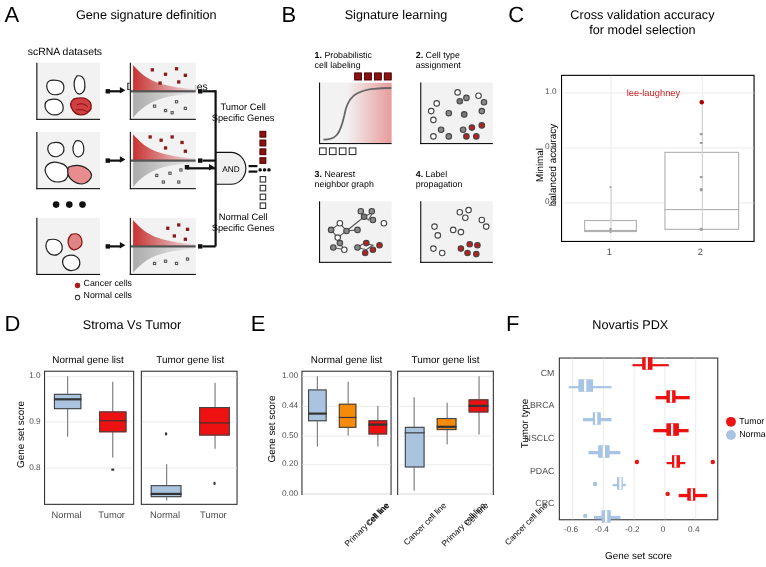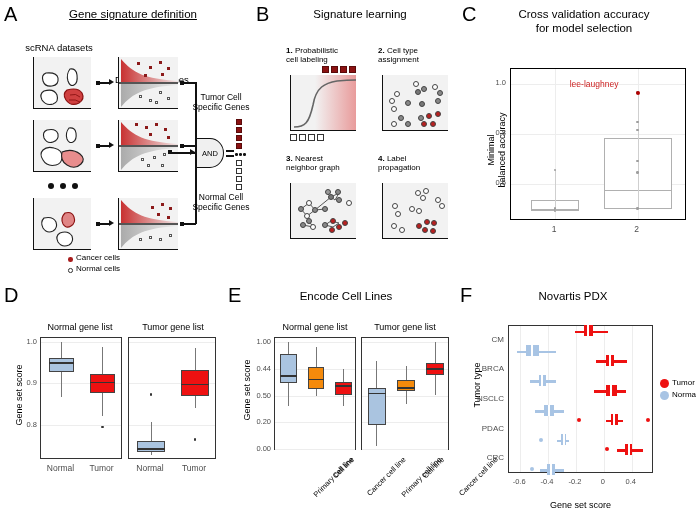--- a/index.html
+++ b/index.html
@@ -111,21 +111,21 @@
   }
   .midline { position:absolute; height:1.5px; background:#555; left:0; right:0; }
   .f-legend-dot { position:absolute; border-radius:50%; }
   .f-legend-txt { position:absolute; font-size:8px; }
 </style>
 </head>
 <body>
 
 <div class="panel" style="left:0;top:0;width:252px;height:285px;">
   <div class="panel-letter" style="left:4px;top:4px;">A</div>
-  <div class="panel-title" style="left:38px;top:8px;width:190px;text-decoration:underline;">Gene signature definition</div>
+  <div class="panel-title" style="left:38px;top:8px;width:190px;">Gene signature definition</div>
 
   <div class="subtitle" style="left:16px;top:42px;width:86px;">scRNA datasets</div>
   <div class="subtitle" style="left:104px;top:42px;width:96px;margin-top:32px;">Differential genes</div>
 
   <div class="ds-frame" style="left:33px;top:57px;width:58px;height:52px;">
     <svg width="58" height="52" style="position:absolute;left:0;top:0;">
       <path d="M12 16 q-5 2 -3 8 q2 6 9 5 q7 -1 6 -8 q-1 -6 -12 -5 z" fill="#fff" stroke="#222" stroke-width="1.1"></path>
       <path d="M36 12 q-4 5 -2 12 q2 6 6 4 q4 -2 3 -10 q-1 -7 -7 -6 z" fill="#fff" stroke="#222" stroke-width="1.1"></path>
       <path d="M10 34 q-5 3 -2 9 q4 6 11 4 q6 -2 4 -9 q-3 -7 -13 -4 z" fill="#fff" stroke="#222" stroke-width="1.1"></path>
       <path d="M33 33 q-5 4 -1 10 q5 7 13 3 q6 -4 3 -10 q-4 -6 -15 -3 z" fill="#d04040" stroke="#8a1111" stroke-width="1.2"></path>
@@ -422,20 +422,21 @@
 
 <div class="tick-lbl" style="left: 26px; top: 177.623px; width: 22px; text-align: right;">0.6</div>
     <div class="tick-lbl" style="left: 26px; top: 127.787px; width: 22px; text-align: right;">0.8</div>
     <div class="tick-lbl" style="left: 26px; top: 77.9508px; width: 22px; text-align: right;">1.0</div>
     <div class="tick-lbl" style="left:81px;top:224px;width:30px;text-align:center;font-size:8.5px;">1</div>
     <div class="tick-lbl" style="left:163.72px;top:224px;width:30px;text-align:center;font-size:8.5px;">2</div>
   </div>
 
 <div class="panel" style="left:0;top:285px;width:228px;height:230px;">
   <div class="panel-letter" style="left:4px;top:0px;">D</div>
+  <div class="panel-title" style="left:40px;top:5px;width:160px;">Stroma Vs Tumor</div>
 
   <div class="facet-lbl" style="left:35px;top:37px;width:90px;">Normal gene list</div>
   <div class="facet-lbl" style="left:128px;top:37px;width:90px;">Tumor gene list</div>
 
   <div class="rotlabel" style="left:14px;top:170px;width:120px;text-align:center;">Gene set score</div>
 
   <div class="plot-frame" id="dPlot0" style="left:40px;top:52px;width:82px;height:122px;">
       <div class="gridline-h" style="top:86.84745762711862px;background:#ededed;"></div>
       <div class="gridline-h" style="top:45.4915254237288px;background:#ededed;"></div>
       <div class="gridline-h" style="top:4.13559322033899px;background:#ededed;"></div>
@@ -464,21 +465,20 @@
     <div class="tick-lbl" style="left:14px;top:93.4915254237288px;width:23px;text-align:right;">0.9</div>
     <div class="tick-lbl" style="left:14px;top:52.13559322033899px;width:23px;text-align:right;">1.0</div>
     <div class="tick-lbl" style="left:38.5px;top:178px;width:44px;text-align:center;font-size:8.5px;">Normal</div>
     <div class="tick-lbl" style="left:79.5px;top:178px;width:44px;text-align:center;font-size:8.5px;">Tumor</div>
     <div class="tick-lbl" style="left:128px;top:178px;width:44px;text-align:center;font-size:8.5px;">Normal</div>
     <div class="tick-lbl" style="left:172px;top:178px;width:44px;text-align:center;font-size:8.5px;">Tumor</div>
   </div>
 
 <div class="panel" style="left:228px;top:285px;width:232px;height:230px;">
   <div class="panel-letter" style="left:0px;top:0px;">E</div>
-  <div class="panel-title" style="left:38px;top:5px;width:160px;">Encode Cell Lines</div>
 
   <div class="facet-lbl" style="left:42px;top:37px;width:90px;">Normal gene list</div>
   <div class="facet-lbl" style="left:132px;top:37px;width:90px;">Tumor gene list</div>
 
   <div class="rotlabel" style="left:14px;top:165px;width:120px;text-align:center;">Gene set score</div>
 
   <div class="plot-frame" id="ePlot0" style="left:46px;top:52px;width:82px;height:113px;">
       <div class="gridline-h" style="top:110.86792452830188px;background:#ededed;"></div>
       <div class="gridline-h" style="top:84.21698113207547px;background:#ededed;"></div>
       <div class="gridline-h" style="top:57.56603773584906px;background:#ededed;"></div>

